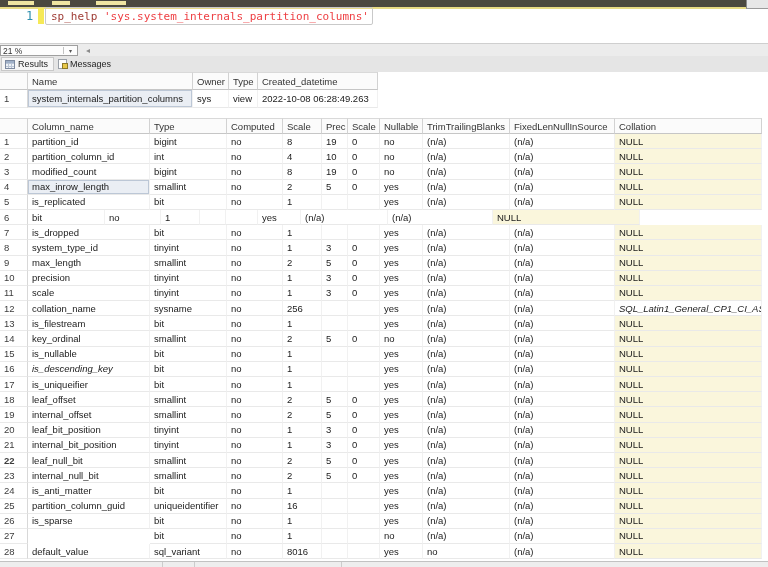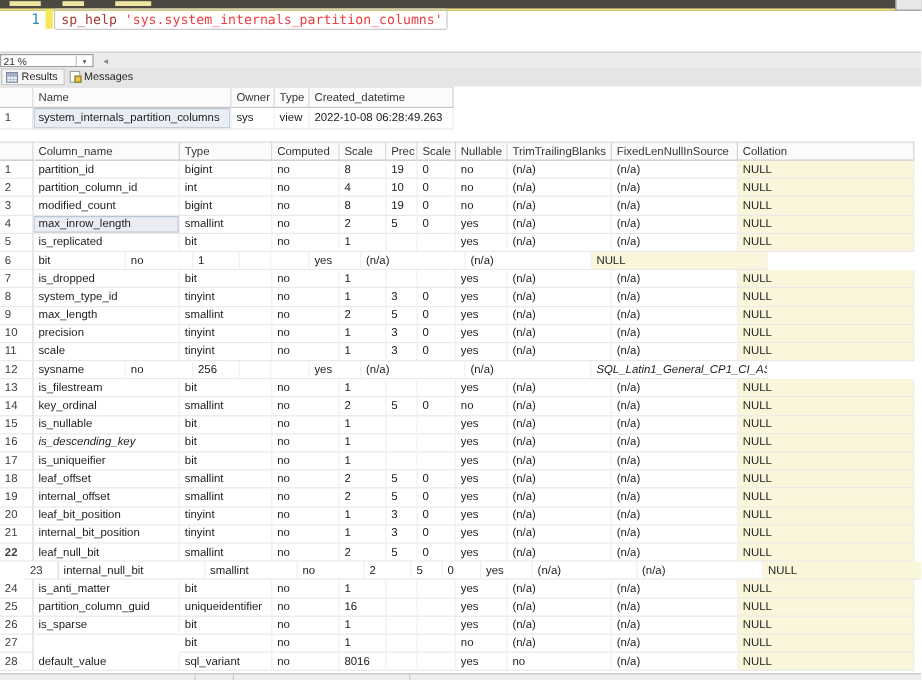--- a/index.html
+++ b/index.html
@@ -271,20 +271,21 @@
         <div class="g-cell" style="flex: 0 0 39px; width: 39px;">1</div>
         <div class="g-cell" style="flex: 0 0 26px; width: 26px;">3</div>
         <div class="g-cell" style="flex: 0 0 32px; width: 32px;">0</div>
         <div class="g-cell" style="flex: 0 0 43px; width: 43px;">yes</div>
         <div class="g-cell" style="flex: 0 0 87px; width: 87px;">(n/a)</div>
         <div class="g-cell" style="flex: 0 0 105px; width: 105px;">(n/a)</div>
         <div class="g-cell  null-cell" style="flex: 0 0 147px; width: 147px;">NULL</div>
       </div>
       <div class="g-row" style="height: 15.2px;">
         <div class="g-cell g-rownum" style="flex: 0 0 28px; width: 28px;">12</div>
+        <div class="g-cell" style="flex: 0 0 122px; width: 122px;">collation_name</div>
         <div class="g-cell" style="flex: 0 0 77px; width: 77px;">sysname</div>
         <div class="g-cell" style="flex: 0 0 56px; width: 56px;">no</div>
         <div class="g-cell" style="flex: 0 0 39px; width: 39px;">256</div>
         <div class="g-cell" style="flex: 0 0 26px; width: 26px;"></div>
         <div class="g-cell" style="flex: 0 0 32px; width: 32px;"></div>
         <div class="g-cell" style="flex: 0 0 43px; width: 43px;">yes</div>
         <div class="g-cell" style="flex: 0 0 87px; width: 87px;">(n/a)</div>
         <div class="g-cell" style="flex: 0 0 105px; width: 105px;">(n/a)</div>
         <div class="g-cell" style="flex: 0 0 147px; width: 147px; font-style: italic;">SQL_Latin1_General_CP1_CI_AS</div>
       </div>
@@ -412,21 +413,21 @@
         <div class="g-cell" style="flex: 0 0 56px; width: 56px;">no</div>
         <div class="g-cell" style="flex: 0 0 39px; width: 39px;">2</div>
         <div class="g-cell" style="flex: 0 0 26px; width: 26px;">5</div>
         <div class="g-cell" style="flex: 0 0 32px; width: 32px;">0</div>
         <div class="g-cell" style="flex: 0 0 43px; width: 43px;">yes</div>
         <div class="g-cell" style="flex: 0 0 87px; width: 87px;">(n/a)</div>
         <div class="g-cell" style="flex: 0 0 105px; width: 105px;">(n/a)</div>
         <div class="g-cell  null-cell" style="flex: 0 0 147px; width: 147px;">NULL</div>
       </div>
       <div class="g-row" style="height: 15.2px;">
-        <div class="g-cell g-rownum" style="flex: 0 0 28px; width: 28px; margin-left: 21px;">23</div>
+        <div class="g-cell g-rownum" style="flex: 0 0 28px; width: 28px;">23</div>
         <div class="g-cell" style="flex: 0 0 122px; width: 122px;">internal_null_bit</div>
         <div class="g-cell" style="flex: 0 0 77px; width: 77px;">smallint</div>
         <div class="g-cell" style="flex: 0 0 56px; width: 56px;">no</div>
         <div class="g-cell" style="flex: 0 0 39px; width: 39px;">2</div>
         <div class="g-cell" style="flex: 0 0 26px; width: 26px;">5</div>
         <div class="g-cell" style="flex: 0 0 32px; width: 32px;">0</div>
         <div class="g-cell" style="flex: 0 0 43px; width: 43px;">yes</div>
         <div class="g-cell" style="flex: 0 0 87px; width: 87px;">(n/a)</div>
         <div class="g-cell" style="flex: 0 0 105px; width: 105px;">(n/a)</div>
         <div class="g-cell  null-cell" style="flex: 0 0 147px; width: 147px;">NULL</div>

